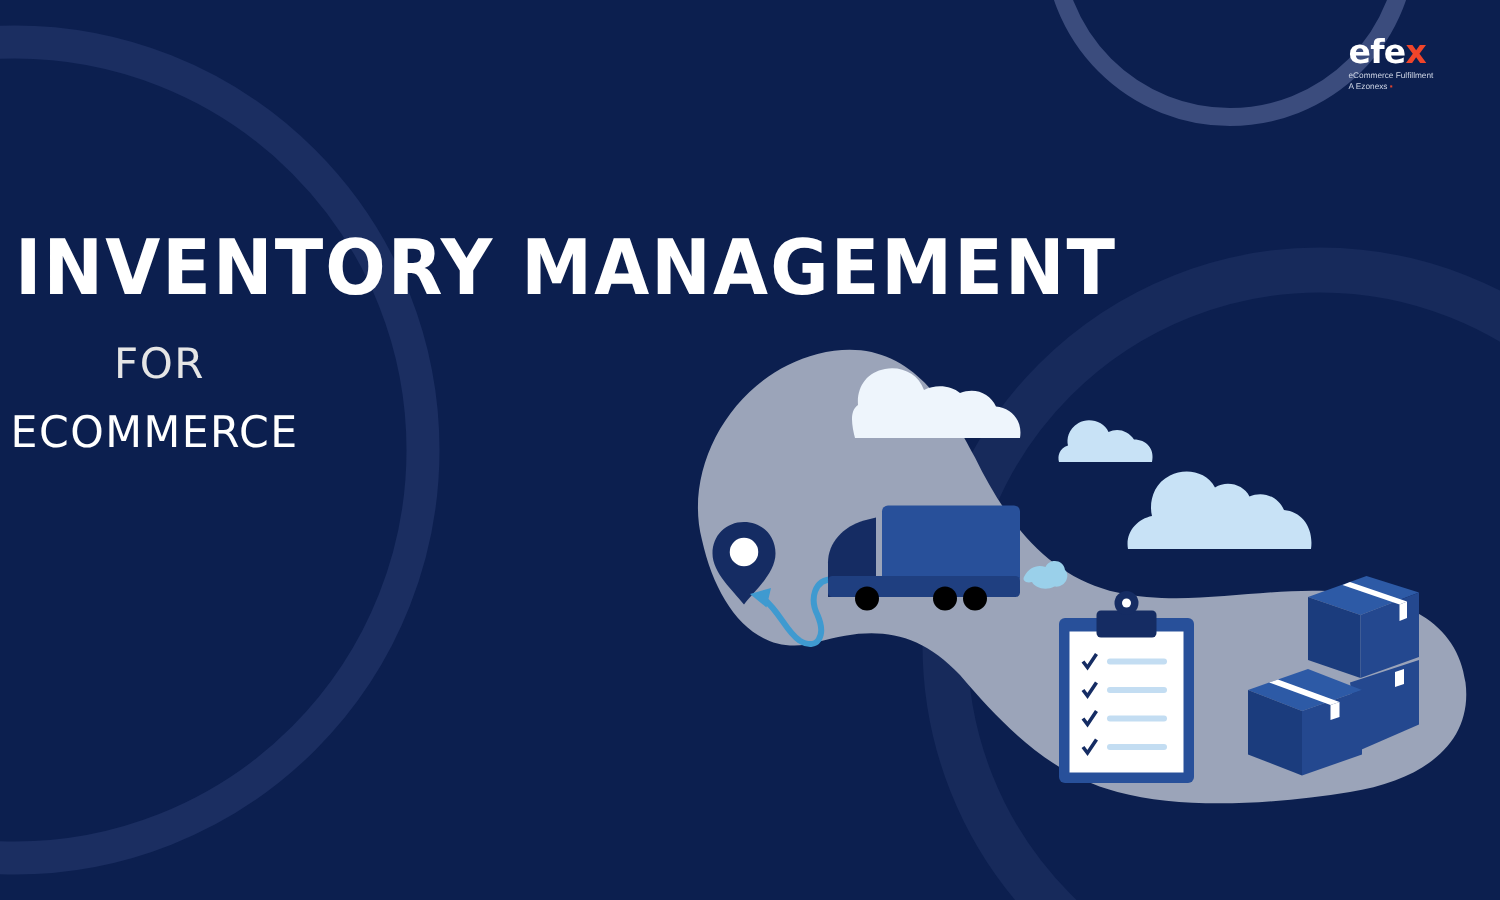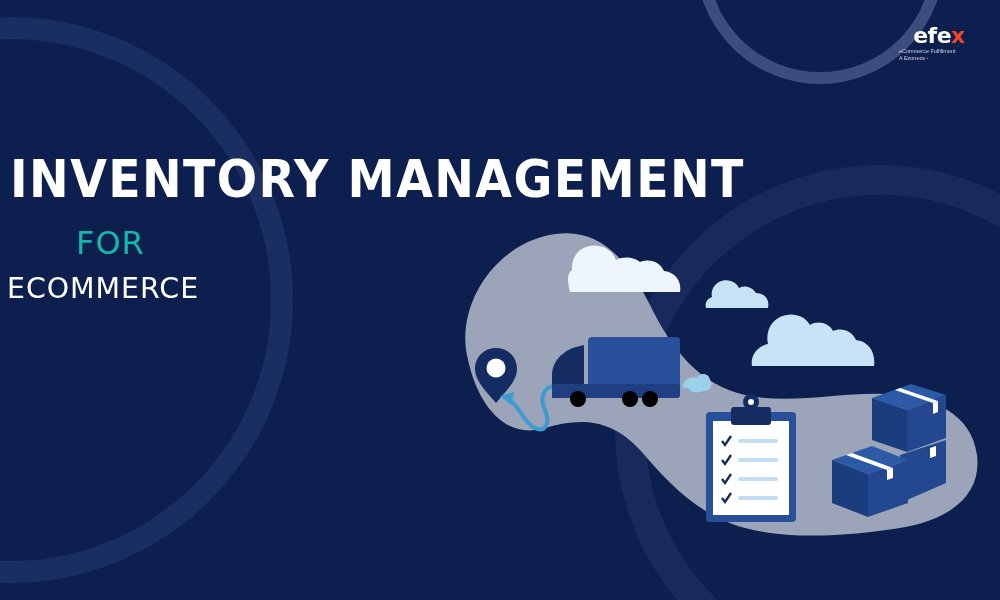--- a/index.html
+++ b/index.html
@@ -1,23 +1,23 @@
 <!DOCTYPE html>
 <html><head>
   <meta charset="utf-8">
   <style>
     html, body { margin:0; padding:0; }
     body { width:1000px; height:600px; overflow:hidden; background:#0d1f4e; font-family:"Liberation Sans", sans-serif; }
     .stage { position:relative; width:1000px; height:600px; background:#0c1f4f; overflow:hidden; }
     .deco { position:absolute; left:0; top:0; }
     .title { position:absolute; left:10px; top:148px; color:#ffffff; font-family:"DejaVu Sans", sans-serif; font-weight:bold; font-size:51px; letter-spacing:1.5px; white-space:nowrap; line-height:64px; transform:scaleX(0.93); transform-origin:left center; }
-    .sub1 { position:absolute; left:76px; top:226px; color:#14b8a6; font-family:"DejaVu Sans", sans-serif; font-size:32px; letter-spacing:1px; line-height:34px; }
+    .sub1 { position:absolute; left:76px; top:226px; color:#e5e5e5; font-family:"DejaVu Sans", sans-serif; font-size:28px; letter-spacing:1px; line-height:34px; }
     .sub2 { position:absolute; left:7px; top:271px; color:#ffffff; font-family:"DejaVu Sans", sans-serif; font-size:29px; letter-spacing:1px; line-height:34px; transform:scaleX(0.98); transform-origin:left center; }
     .logo { position:absolute; left:899px; top:24px; width:80px; }
-    .logo-word { font-family:"DejaVu Sans", sans-serif; font-weight:bold; font-size:22px; line-height:24px; color:#ffffff; letter-spacing:-0.5px;text-align:center; }
+    .logo-word { font-family:"DejaVu Sans", sans-serif; font-weight:bold; font-size:22px; line-height:24px; color:#ffffff; letter-spacing:-0.5px; }
     .logo-word .x { color:#f0452a; }
     .logo-tag { font-size:5.5px; line-height:7px; color:#cfd6e6; white-space:nowrap; }
     .logo-tag .red { color:#e0422d; }
     .illus { position:absolute; left:0; top:0; }
   </style>
 </head>
 <body>
 
 <div class="stage">
 

